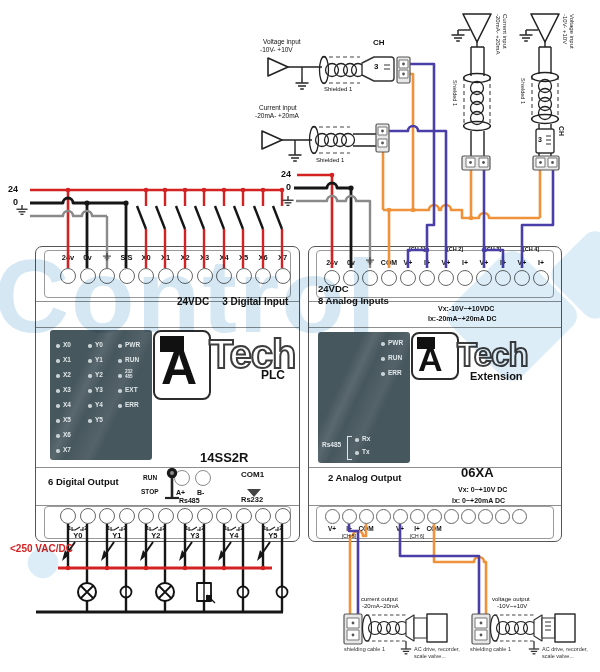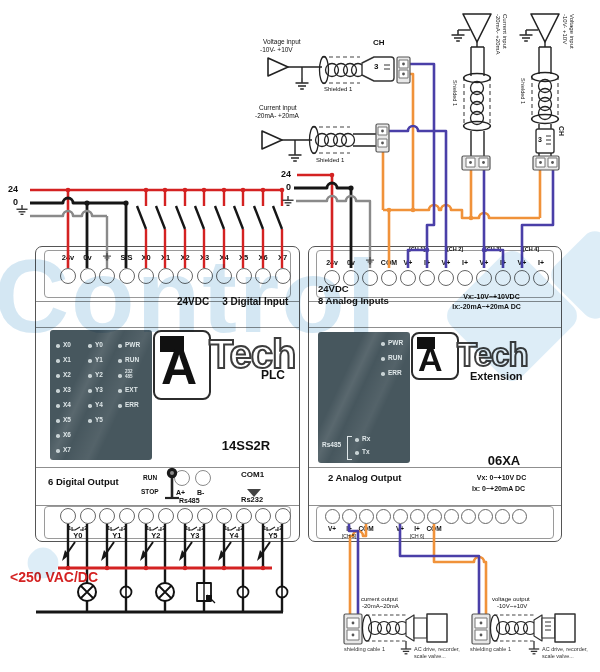--- a/index.html
+++ b/index.html
@@ -8,21 +8,21 @@
   .stage svg.wires{position:absolute;left:0;top:0;z-index:3;pointer-events:none;}
   .module{position:absolute;background:#fff;border:1.7px solid #555;border-radius:7px;z-index:1;box-sizing:border-box;}
   .mline{position:absolute;height:1.3px;background:#8f8f8f;z-index:1;}
   .strip{position:absolute;border:1px solid #9a9a9a;border-radius:4px;z-index:1;box-sizing:border-box;}
   .row{position:absolute;display:flex;z-index:2;}
   .tc{width:16px;height:16px;border:1.7px solid #676767;border-radius:50%;background:#fff;flex:none;box-sizing:border-box;}
   .tc2{width:15px;height:15px;border:1.6px solid #676767;border-radius:50%;background:#fff;flex:none;box-sizing:border-box;}
   .slot{flex:none;text-align:center;line-height:1;color:#111;}
   .lbl{position:absolute;line-height:1;color:#111;white-space:nowrap;z-index:4;}
   .b{font-weight:bold;}
-  .r{text-align:center;}
+  .r{text-align:left;margin-top:12px;}
   .vert{position:absolute;writing-mode:vertical-rl;line-height:7px;color:#222;z-index:4;white-space:nowrap;}
   .panel{position:absolute;background:#47575e;border-radius:3px;z-index:2;
          background-image:linear-gradient(115deg,rgba(255,255,255,0) 30%,rgba(255,255,255,.10) 38%,rgba(255,255,255,0) 46%,rgba(255,255,255,.07) 60%,rgba(255,255,255,0) 66%);}
   .panel span{position:absolute;font-weight:bold;font-size:6.5px;color:#dfe7e9;line-height:1;white-space:nowrap;}
   .dot{position:absolute;width:3.5px;height:3.5px;border-radius:50%;background:#c9d3d5;}
   .logobox{position:absolute;background:#fff;border:2px solid #2c2c2c;border-radius:8px;z-index:2;}
   .logobox .sq{position:absolute;background:#111;}
   .logobox .bigA{position:absolute;font-weight:900;color:#111;line-height:1;}
   .techtxt{position:absolute;font-weight:bold;color:#fff;-webkit-text-stroke:2px #3d3d3d;letter-spacing:-1px;line-height:1;z-index:2;}
   .portc{position:absolute;width:16px;height:16px;border:1.6px solid #8a8a8a;border-radius:50%;background:#fff;z-index:2;box-sizing:border-box;}
@@ -544,21 +544,21 @@
   <span class="lbl b" style="left:176px;top:489px;font-size:7px;">A+</span>
   <span class="lbl b" style="left:197px;top:489px;font-size:7px;">B-</span>
   <span class="lbl b" style="left:179px;top:497px;font-size:7px;">Rs485</span>
   <span class="lbl b" style="left:241px;top:471px;font-size:8px;">COM1</span>
   <span class="lbl b" style="left:241px;top:496px;font-size:7.5px;">Rs232</span>
 
   <span class="lbl b" style="left:328px;top:473px;font-size:9.5px;">2 Analog Output</span>
   <span class="lbl b r" style="left:458px;top:474px;width:87px;font-size:7px;">Vx: 0~+10V DC</span>
   <span class="lbl b r" style="left:452px;top:485px;width:93px;font-size:7px;">Ix: 0~+20mA DC</span>
 
-  <span class="lbl b" style="left:10px;top:570px;font-size:14px;color:#d42222;">&lt;250 VAC/DC</span>
+  <span class="lbl b" style="left:10px;top:544px;font-size:10px;color:#d42222;">&lt;250 VAC/DC</span>
 
   <span class="lbl" style="left:361px;top:596px;font-size:6px;">current output</span>
   <span class="lbl" style="left:362px;top:603px;font-size:6px;">-20mA~20mA</span>
   <span class="lbl" style="left:344px;top:647px;font-size:5.5px;color:#333;">shielding cable 1</span>
   <span class="lbl" style="left:414px;top:647px;font-size:5.5px;color:#333;">AC drive, recorder,</span>
   <span class="lbl" style="left:414px;top:654px;font-size:5.5px;color:#333;">scale valve...</span>
   <span class="lbl" style="left:492px;top:596px;font-size:6px;">voltage output</span>
   <span class="lbl" style="left:497px;top:603px;font-size:6px;">-10V~+10V</span>
   <span class="lbl" style="left:470px;top:647px;font-size:5.5px;color:#333;">shielding cable 1</span>
   <span class="lbl" style="left:542px;top:647px;font-size:5.5px;color:#333;">AC drive, recorder,</span>

